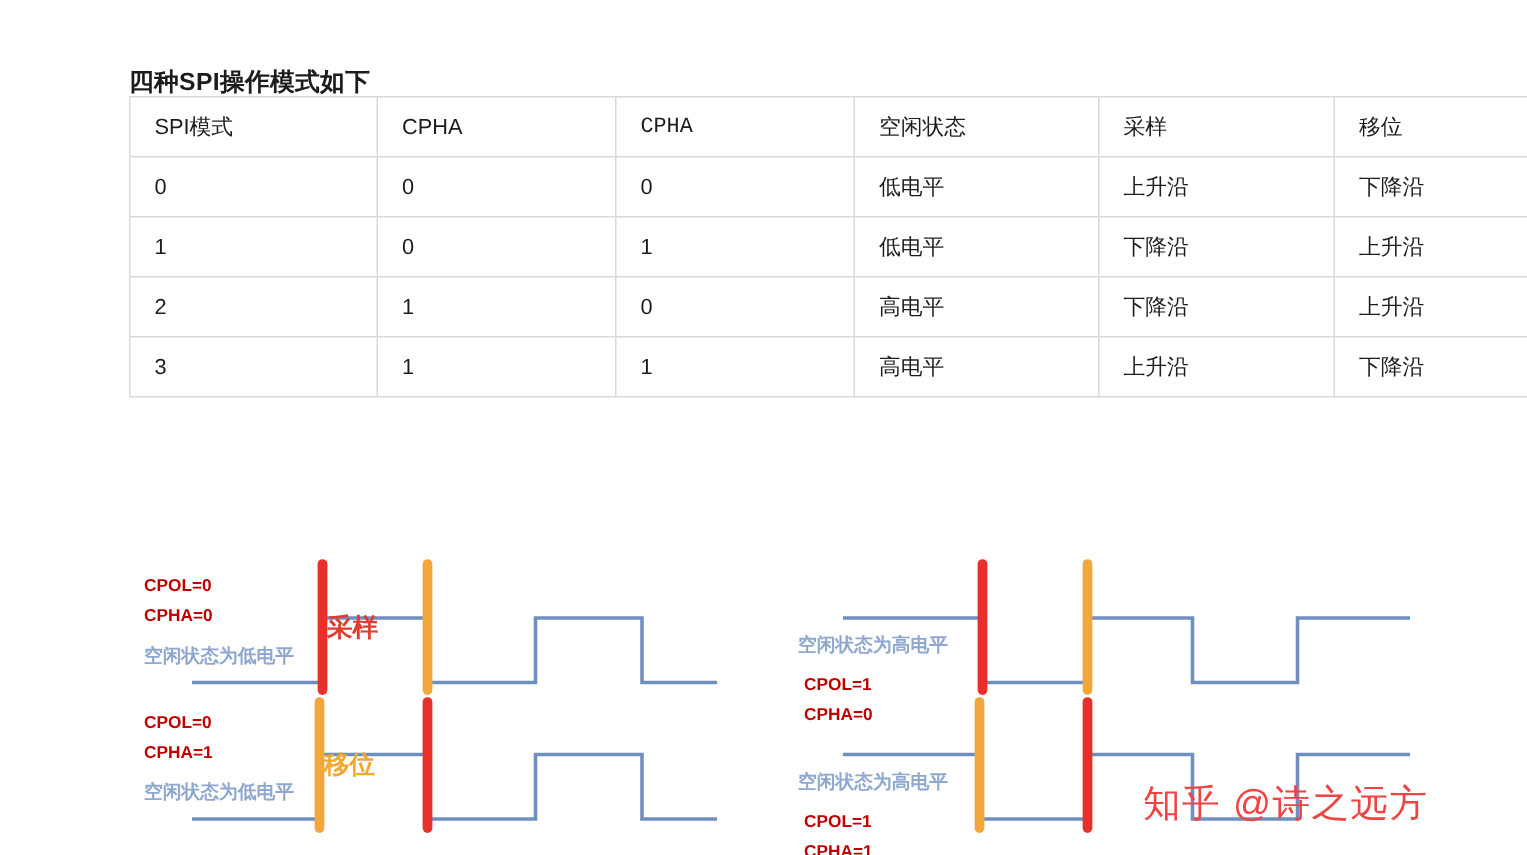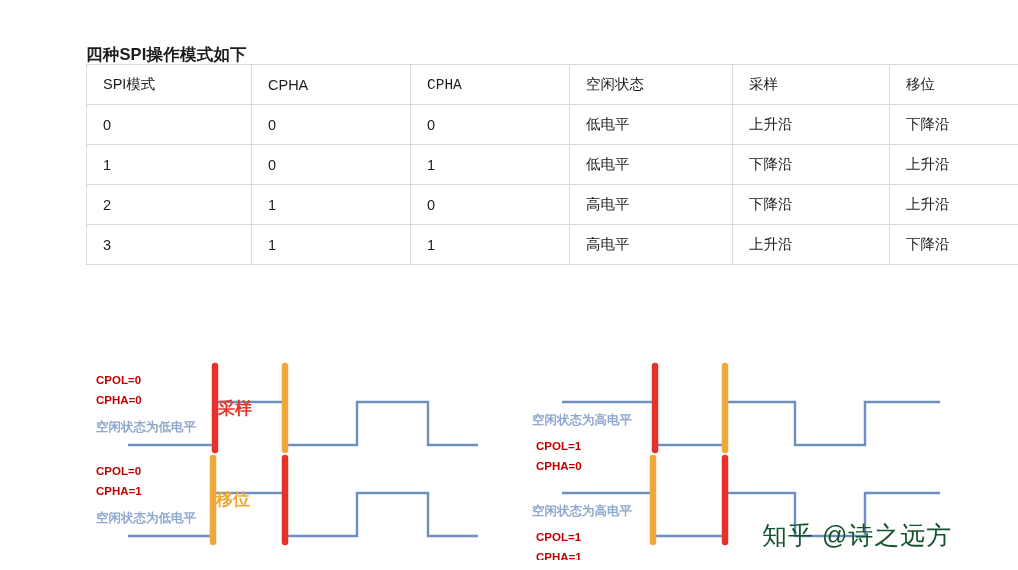--- a/index.html
+++ b/index.html
@@ -58,42 +58,42 @@
   .col-1 { width: 142px; }
   .col-2 { width: 142px; font-family: Liberation Mono, monospace; }
   .col-3 { width: 146px; margin-top: 28px; }
   .col-4 { width: 140px; }
   .col-5 { width: 140px; }
 
   
   #diagram {
     position: absolute;
     left: 0;
-    top: 340px;
+    top: 350px;
     width: 954px;
     height: 220px;
   }
   #diagram svg { display: block; }
 
   .lbl {
     font-family: "Liberation Sans", "DejaVu Sans", sans-serif;
     font-weight: bold;
   }
   .lbl-red   { fill: #c00000; font-size: 11.5px; }
   .lbl-blue  { fill: #8fa8cf; font-size: 12.5px; }
   .lbl-big-red    { fill: #e03a2f; font-size: 17px; }
   .lbl-big-orange { fill: #f0a830; font-size: 17px; }
 
   
   #watermark {
     position: absolute;
     left: 762px;
     top: 519px;
     font-size: 25px;
-    color: #14532d;
+    color: #ef4444;
     letter-spacing: 1px;
     white-space: nowrap;
     font-family: "Liberation Sans", "DejaVu Sans", sans-serif;
     user-select: none;
   }
 </style>
 </head>
 <body>
 
 <div id="page-title">四种SPI操作模式如下</div>

